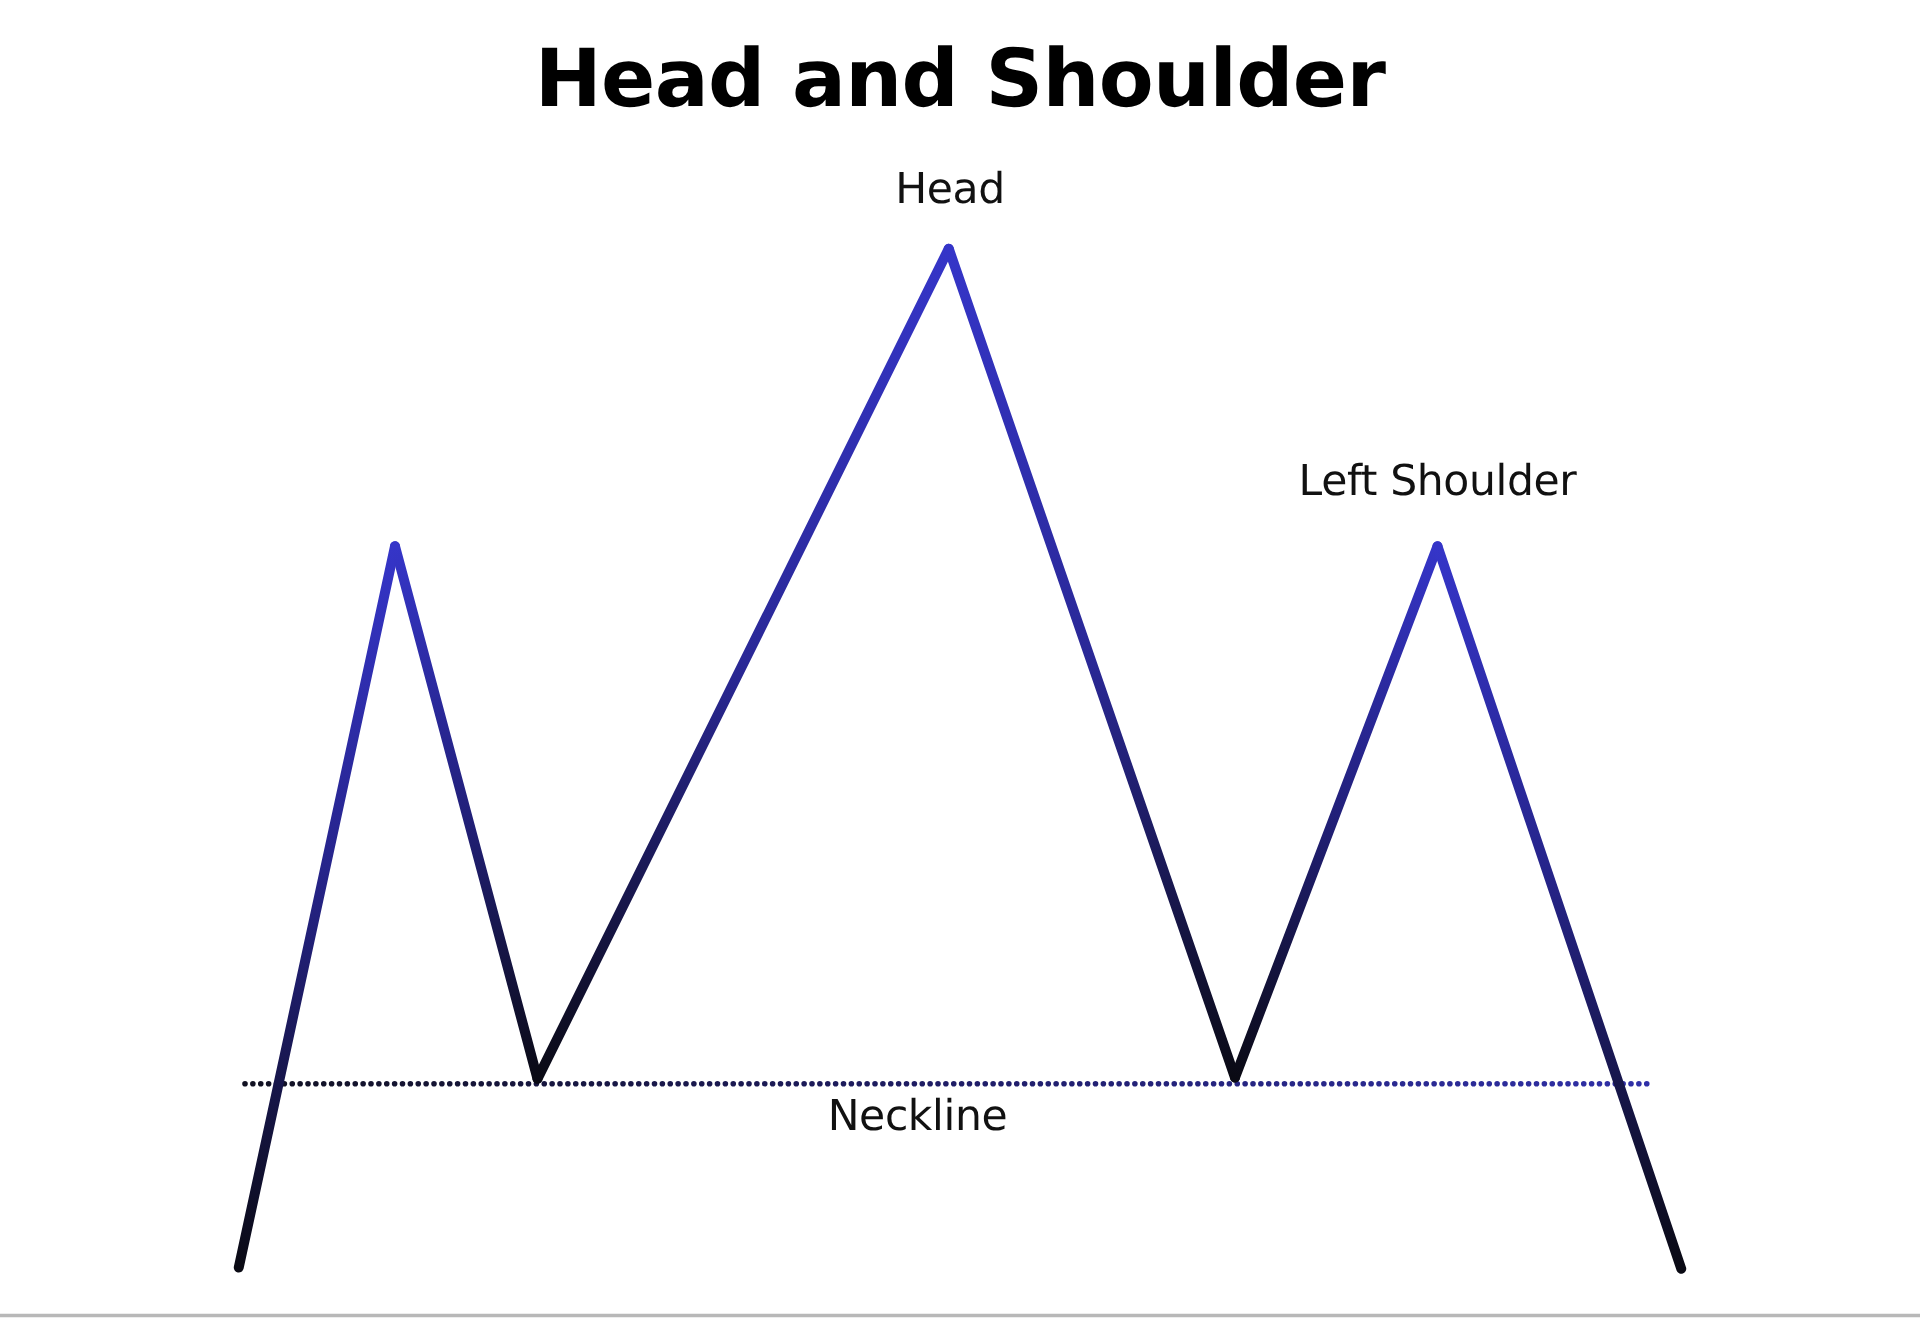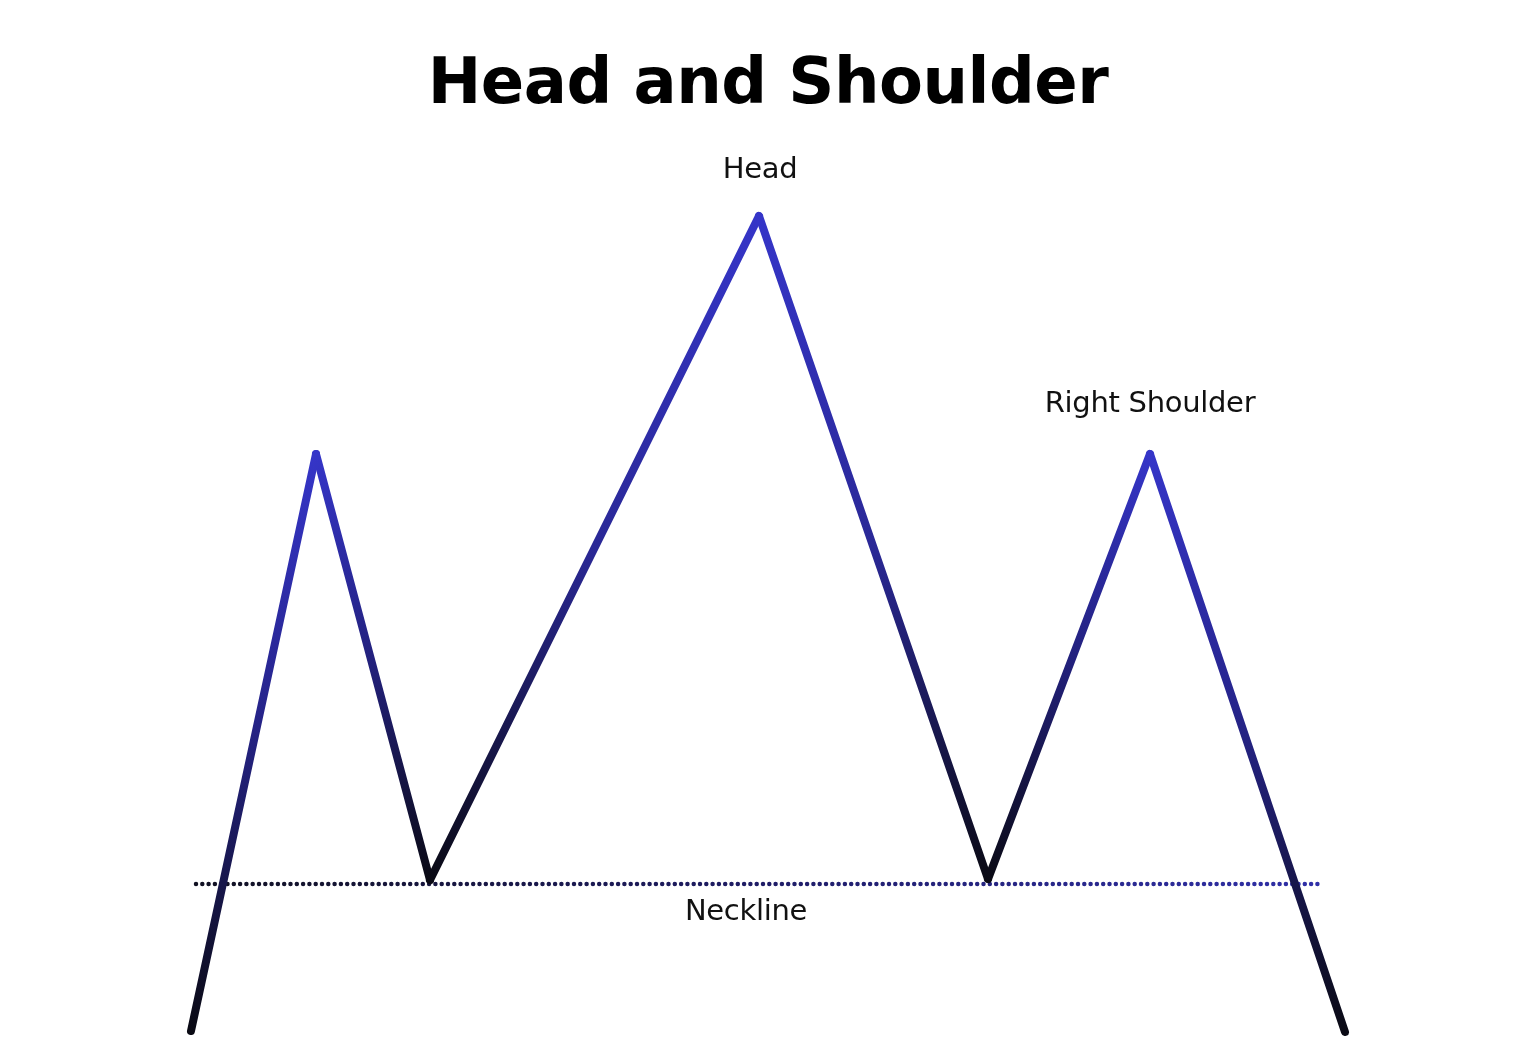--- a/index.html
+++ b/index.html
@@ -9,51 +9,51 @@
     }
     body {
       width: 1536px;
       height: 1054px;
       position: relative;
       overflow: hidden;
       font-family: "DejaVu Sans", sans-serif;
     }
     .canvas {
       position: absolute;
-      left: 0; top: 17px;
+      left: 0; top: 0;
       width: 1536px;
       height: 860px;
     }
     .title {
       position: absolute;
       left: 0;
       top: 22px;
       width: 1536px;
       text-align: center;
       font-family: "DejaVu Sans", sans-serif;
       font-weight: bold;
       font-size: 64px;
       line-height: 84px;
       color: #000000;
       letter-spacing: -0.5px;
     }
     .label {
       position: absolute;
       font-family: "DejaVu Sans", sans-serif;
-      font-size: 29px;
+      font-size: 34px;
       line-height: 46px;
       color: #111111;
       white-space: nowrap;
       transform: translateX(-50%);
       letter-spacing: -0.3px;
     }
     .label-head { left: 760px; top: 128px; }
     .label-left { left: 316px; top: 362px; }
     .label-right { left: 1150px; top: 362px; }
-    .label-neck { left: 734px; top: 870px; margin-left: 12px; }
+    .label-neck { left: 734px; top: 870px; }
     .bottom-rule {
       position: absolute;
       left: 0;
       top: 1051px;
       width: 1536px;
       height: 3px;
       background: #b8b8b8;
     }
   </style>
 </head>
@@ -107,17 +107,17 @@
       <line x1="430" y1="863" x2="759" y2="199" stroke="url(#g3)"></line>
       <line x1="759" y1="199" x2="988" y2="862" stroke="url(#g4)"></line>
       <line x1="988" y1="862" x2="1150" y2="437" stroke="url(#g5)"></line>
       <line x1="1150" y1="437" x2="1345" y2="1015" stroke="url(#g6)"></line>
     </g>
   </svg>
 
   <div class="title">Head and Shoulder</div>
 
   <div class="label label-head">Head</div>
-  <div class="label label-right">Right Shoulder</div>
+  <div class="label label-right">Left Shoulder</div>
   <div class="label label-neck">Neckline</div>
 
   <div class="bottom-rule"></div>
 </div>
 
 </body></html>

